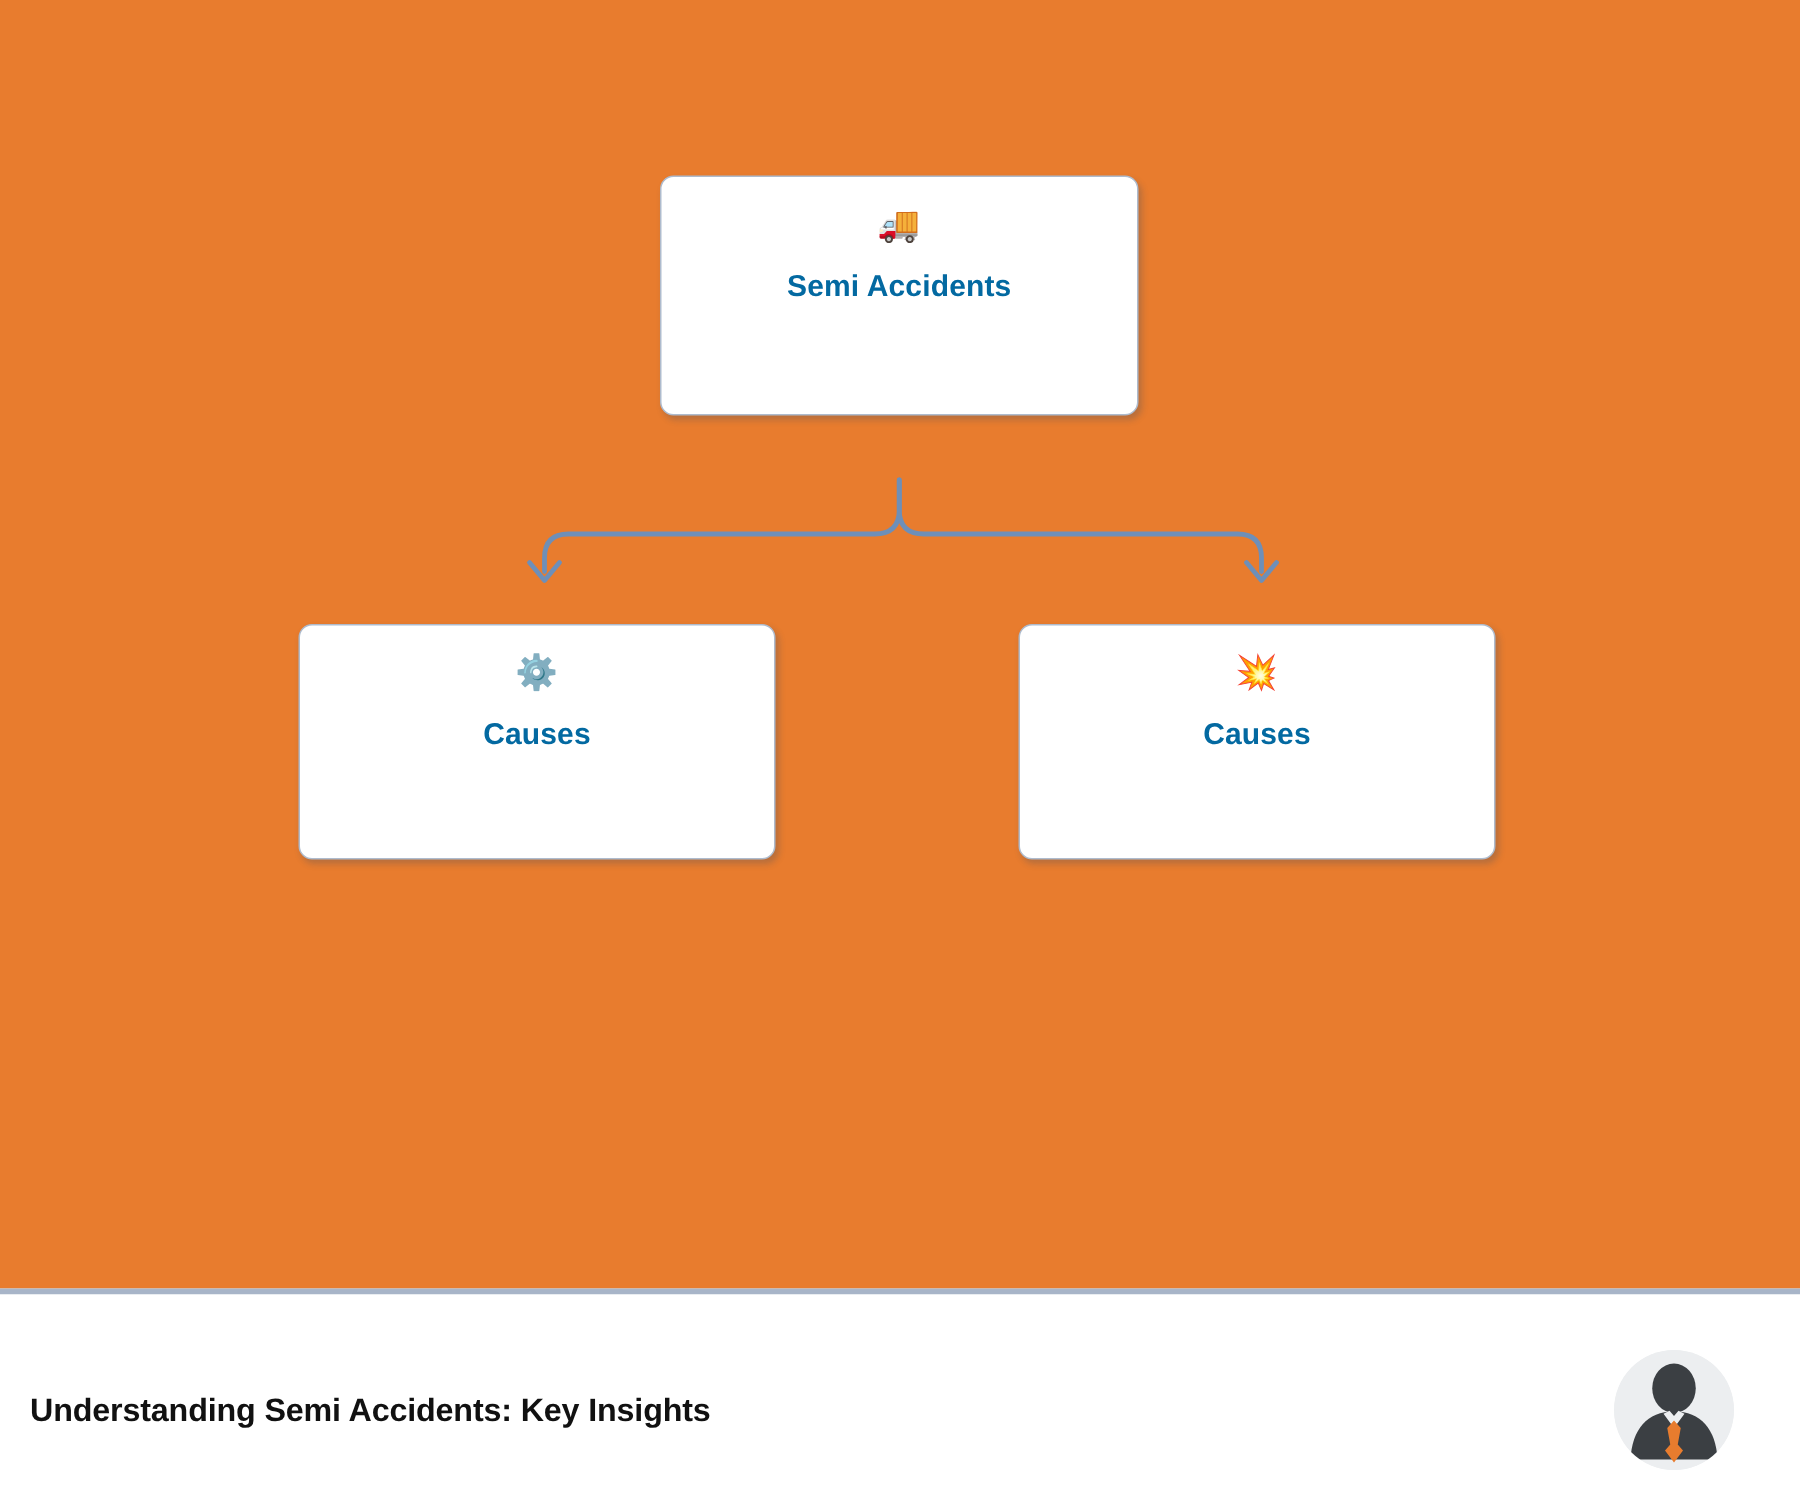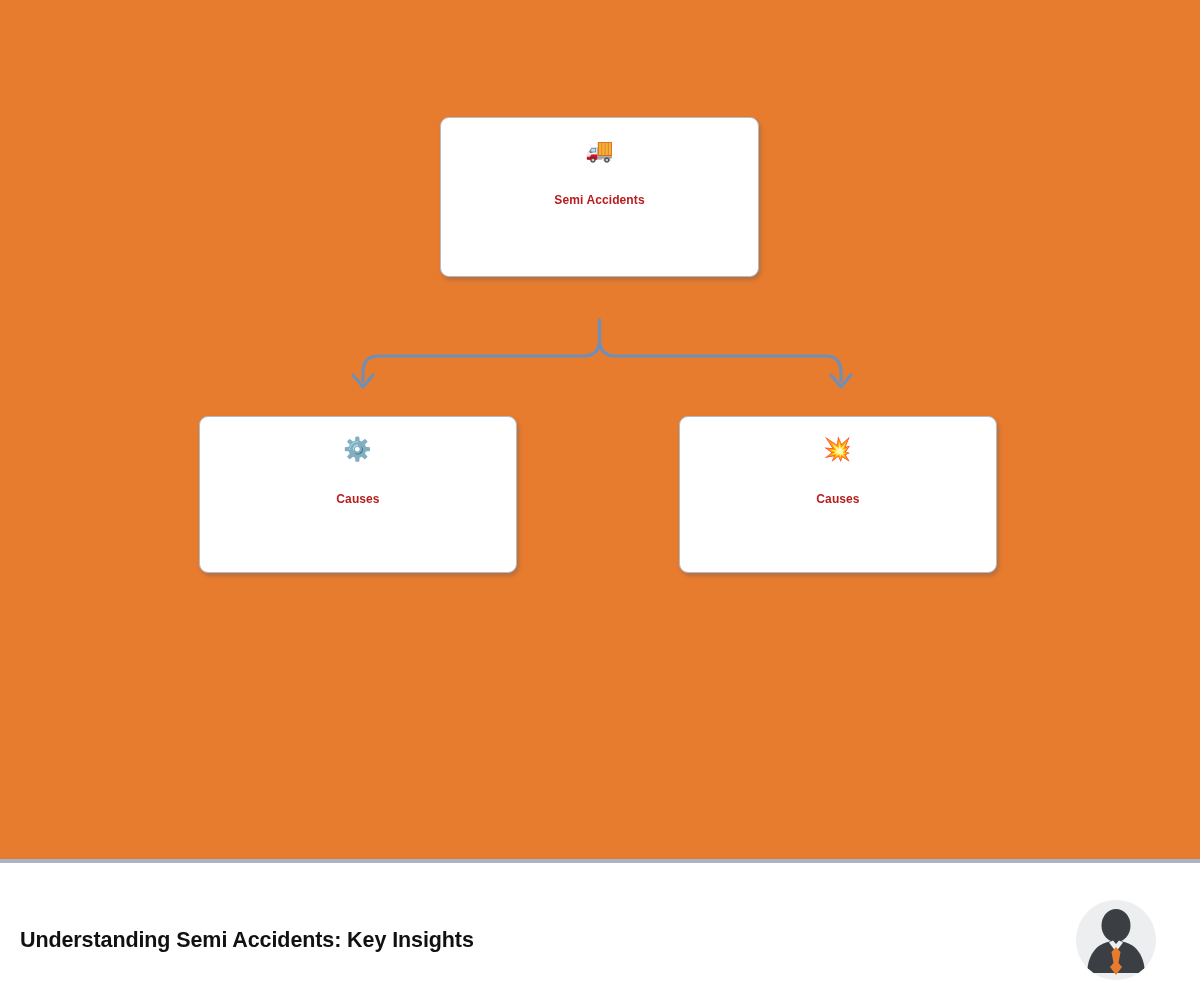--- a/index.html
+++ b/index.html
@@ -68,25 +68,25 @@
     font-size: 23px;
     line-height: 1;
     margin-top: 21px;
     height: 26px;
     display: block;
     text-align: center;
     font-family: "DejaVu Sans", sans-serif;
   }
 
   .node-label {
-    font-size: 12px;
+    font-size: 20px;
     font-weight: bold;
-    color: #b91c1c;
+    color: #0369a1;
     text-align: center;
-    margin-top: 28px;
+    margin-top: 15px;
     padding: 0 10px;
     letter-spacing: 0.1px;
   }
 
   #node-root {
     left: 440px;
     top: 117px;
     width: 319px;
     height: 160px;
   }

